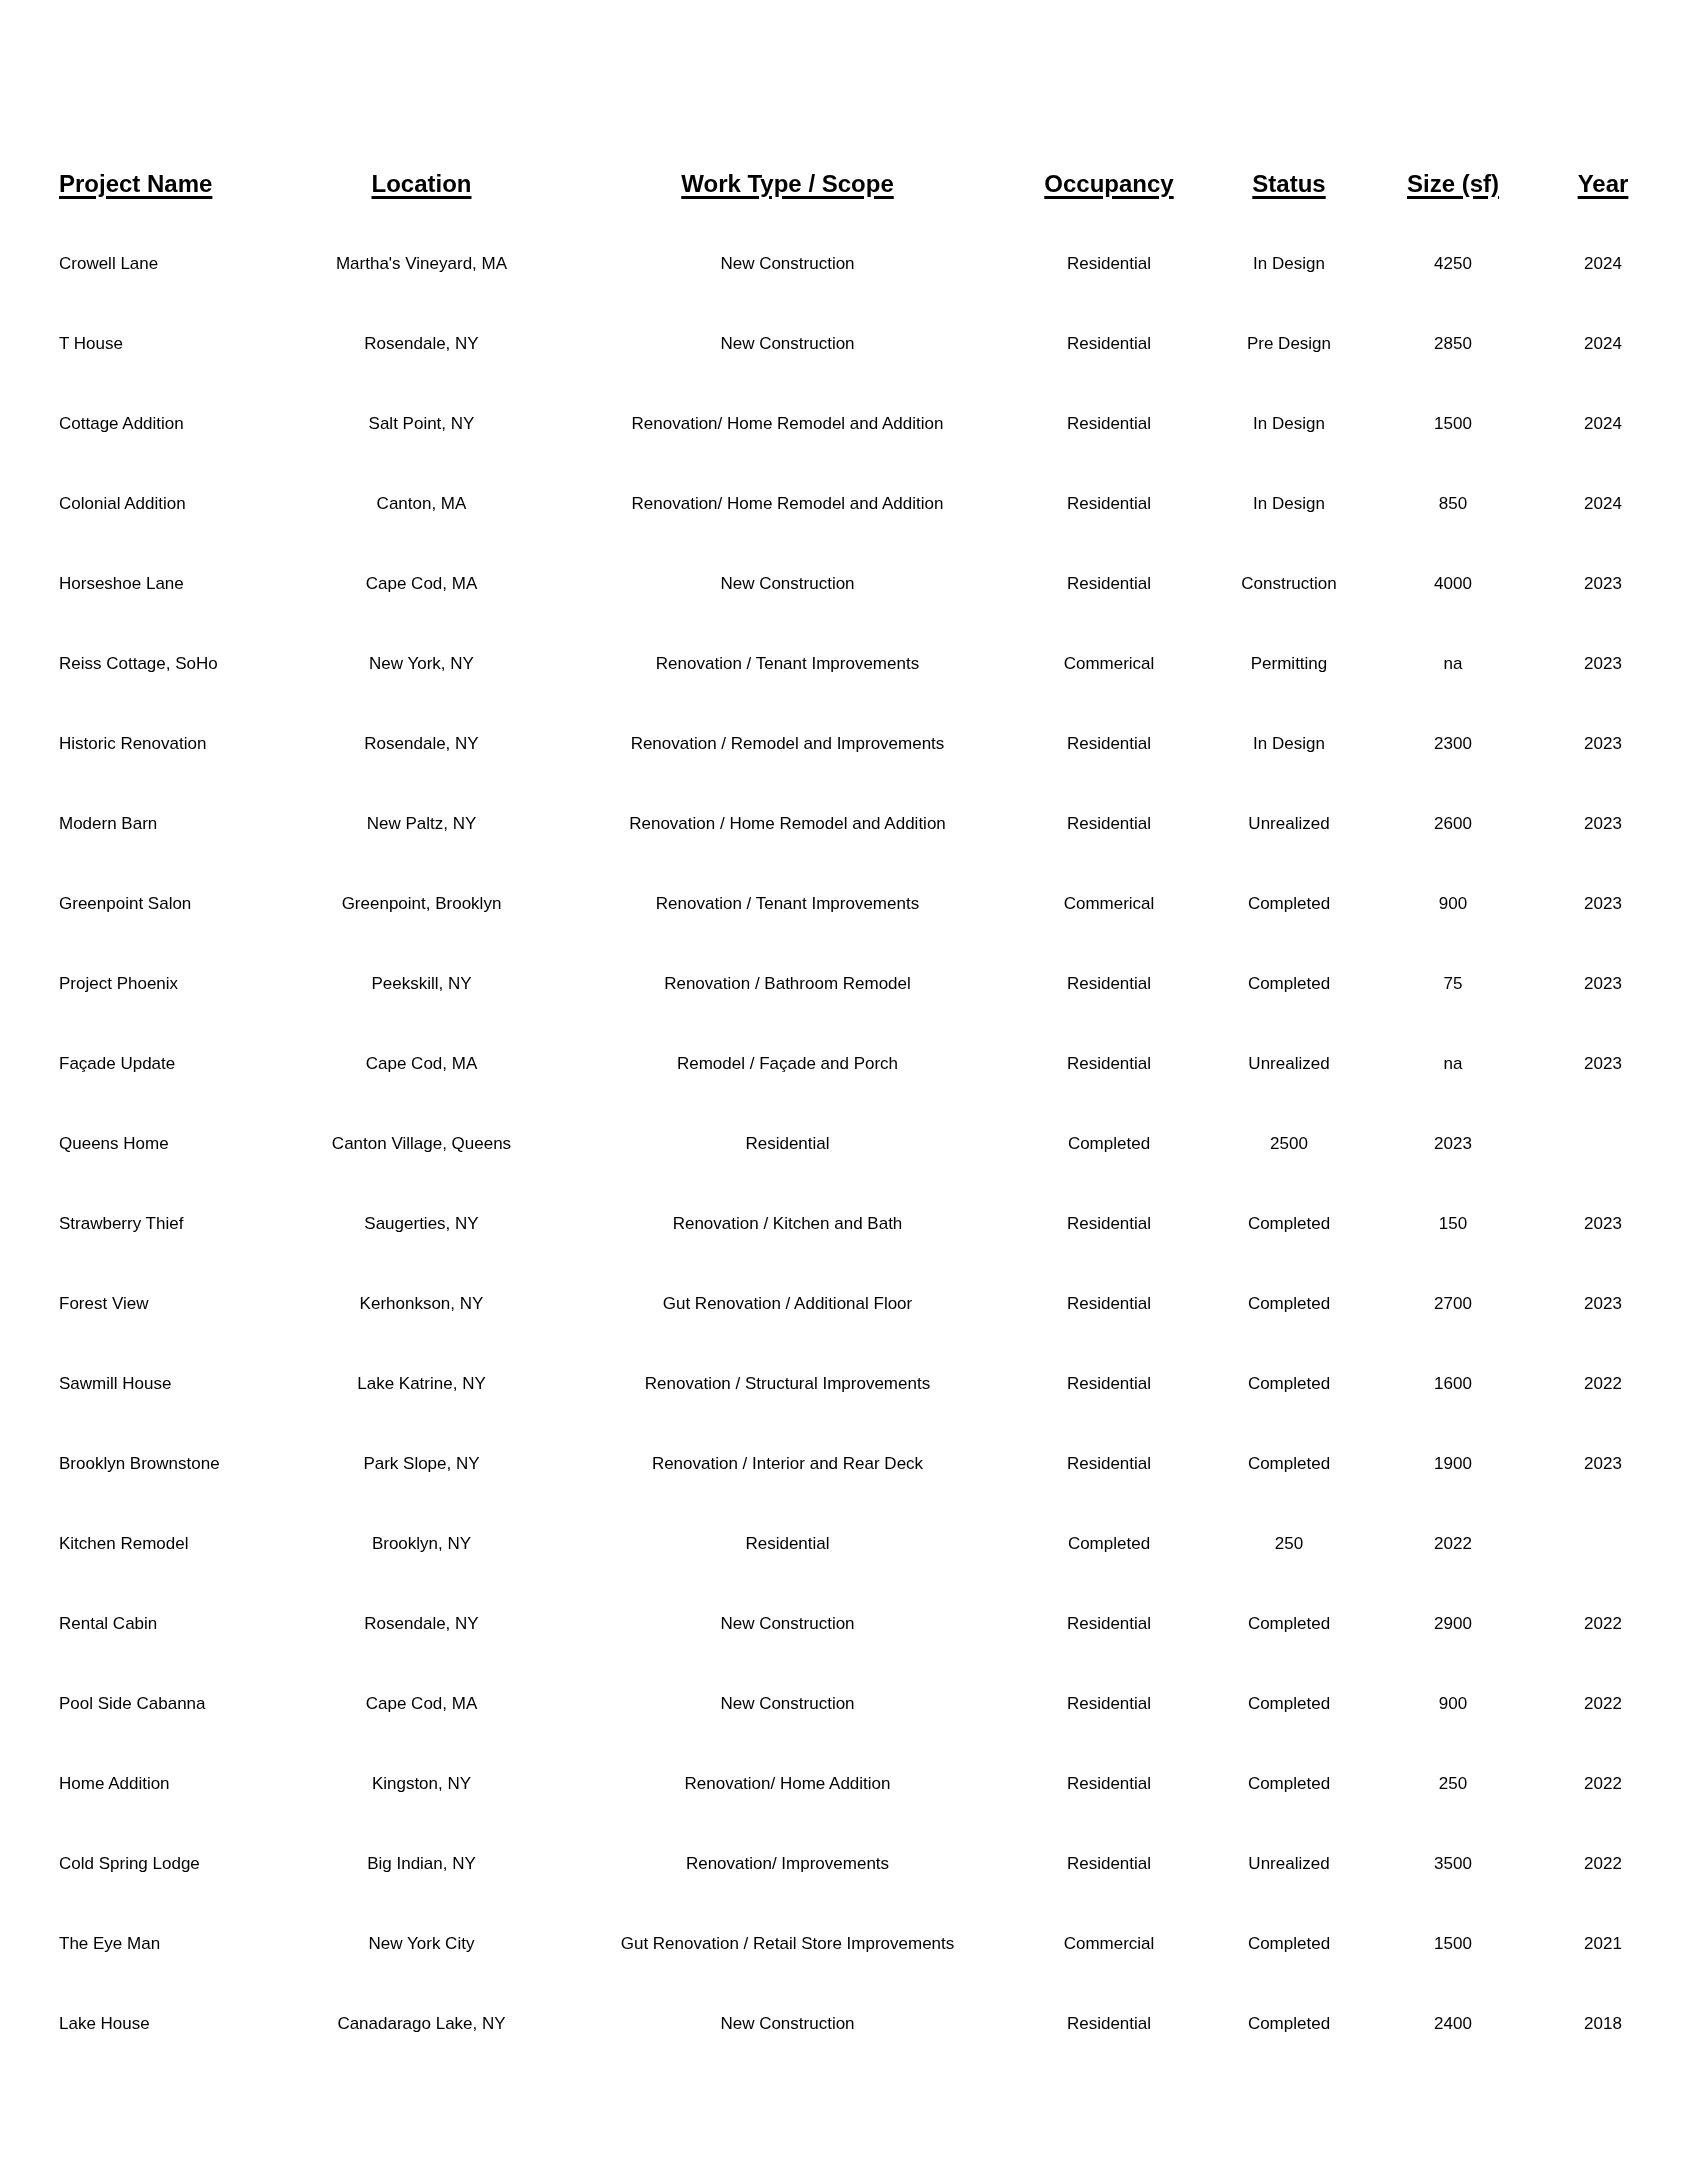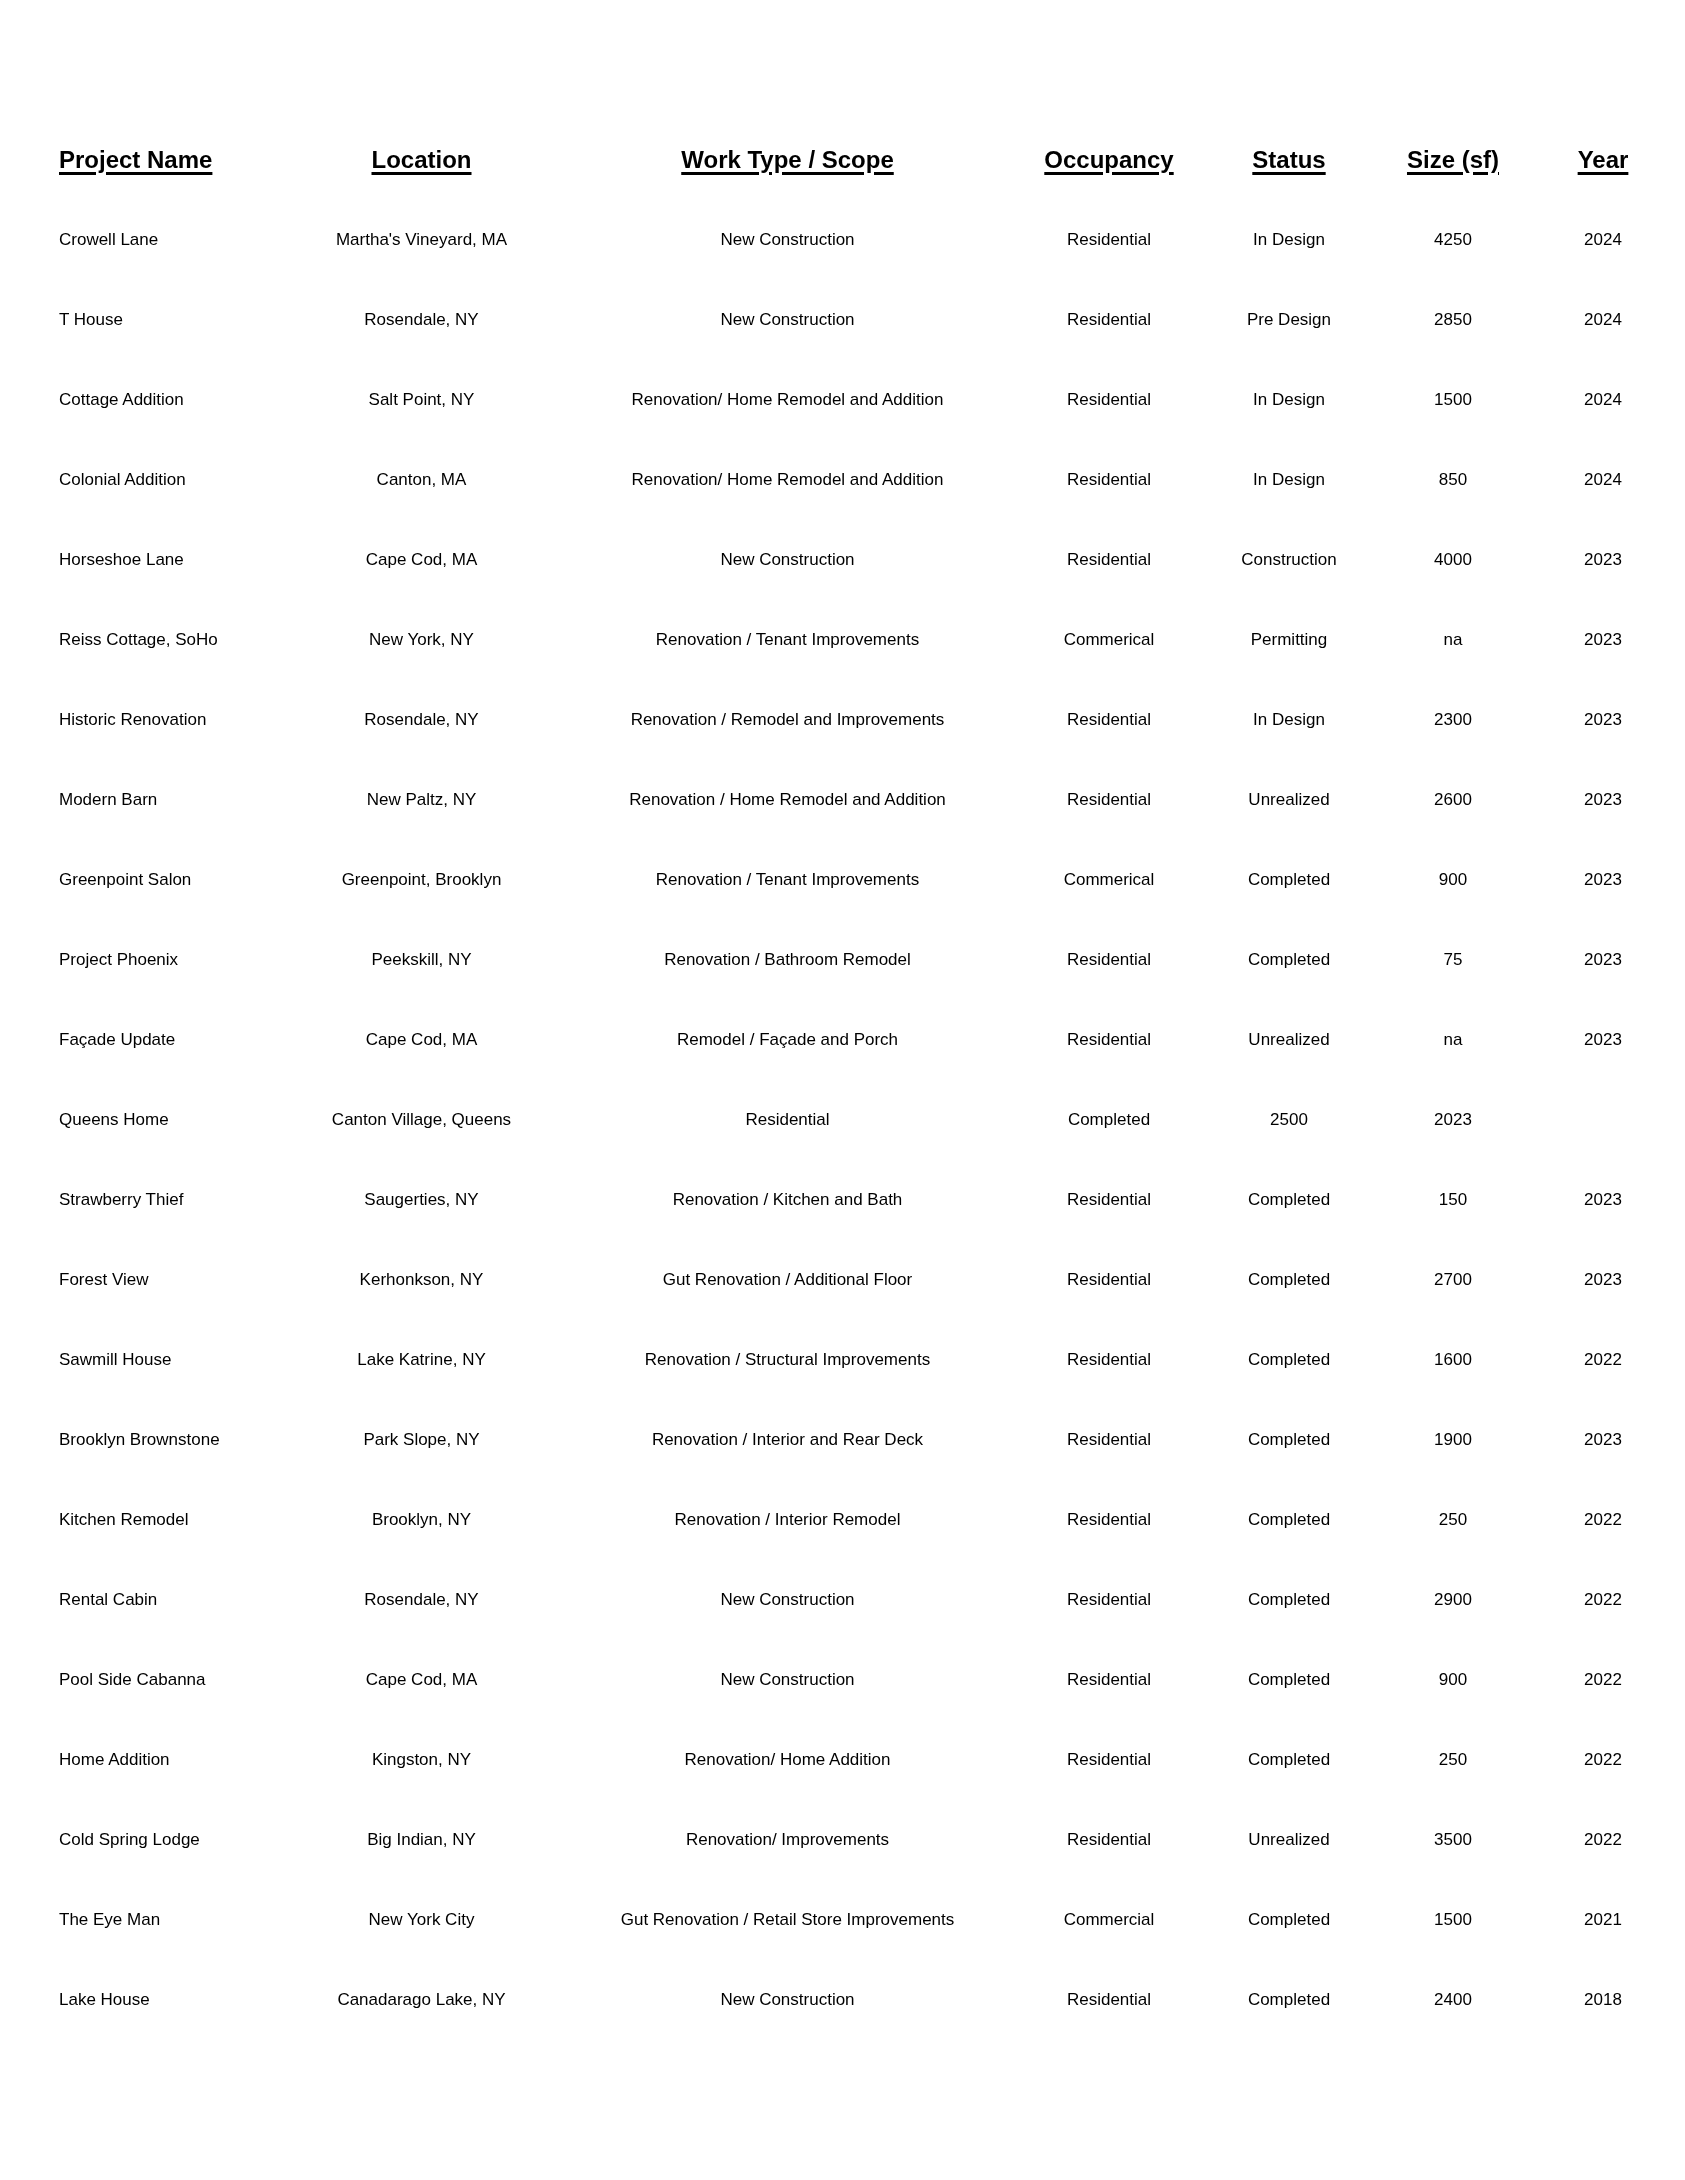--- a/index.html
+++ b/index.html
@@ -11,21 +11,21 @@
     position: relative;
     width: 1685px;
     height: 2180px;
     background: #ffffff;
     color: #000000;
     font-family: "Liberation Sans", "DejaVu Sans", sans-serif;
     overflow: hidden;
   }
   .table {
     position: absolute;
-    top: 140px;
+    top: 164px;
     left: 0;
     width: 1685px;
   }
   .row {
     display: grid;
     grid-template-columns: 187px 351px 381px 262px 98px 230px 70px;
     padding-left: 59px;
     height: 80px;
     align-items: start;
     font-size: 17px;
@@ -222,21 +222,20 @@
     <div class="cell">Renovation / Interior and Rear Deck</div>
     <div class="cell">Residential</div>
     <div class="cell">Completed</div>
     <div class="cell">1900</div>
     <div class="cell">2023</div>
   </div>
 
   <div class="row">
     <div class="cell first">Kitchen Remodel</div>
     <div class="cell">Brooklyn, NY</div>
-    <div class="cell">Renovation / Interior Remodel</div>
     <div class="cell">Residential</div>
     <div class="cell">Completed</div>
     <div class="cell">250</div>
     <div class="cell">2022</div>
   </div>
 
   <div class="row">
     <div class="cell first">Rental Cabin</div>
     <div class="cell">Rosendale, NY</div>
     <div class="cell">New Construction</div>

